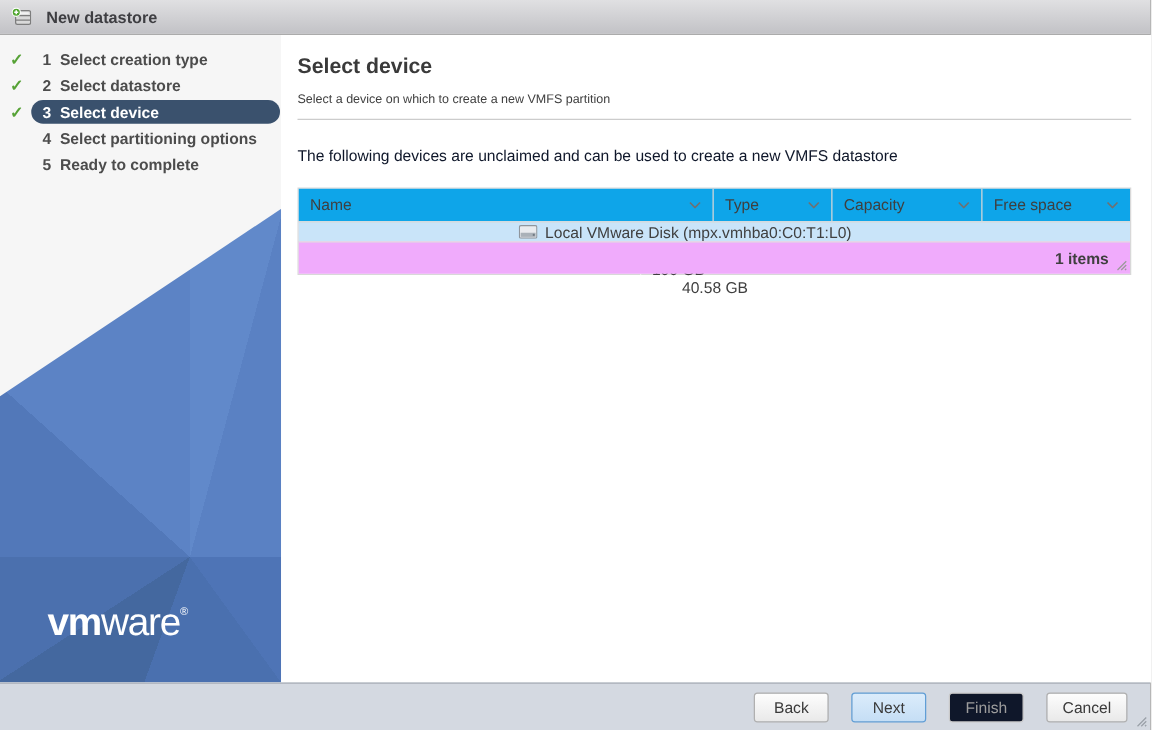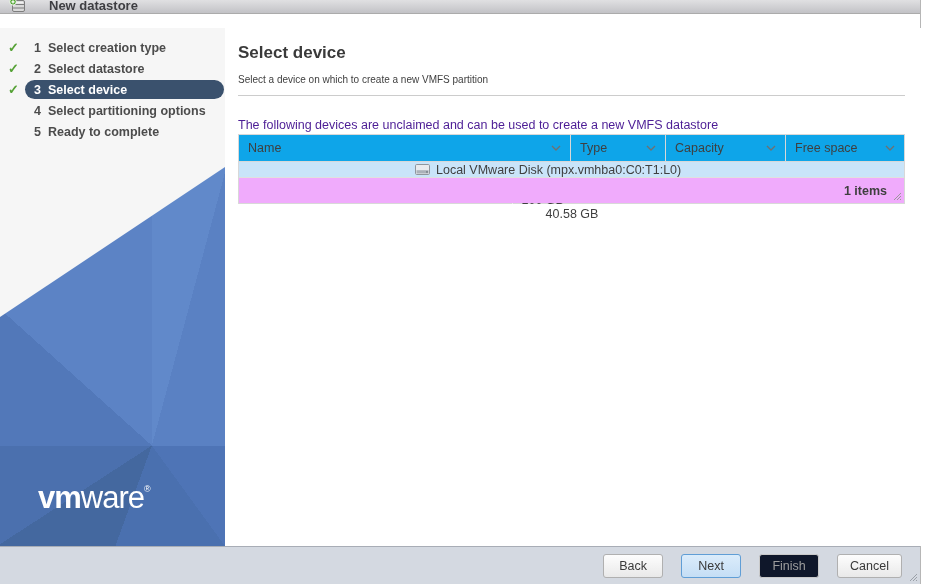--- a/index.html
+++ b/index.html
@@ -2,23 +2,23 @@
 <html><head>
 <meta charset="utf-8">
 <style>
   * { margin:0; padding:0; box-sizing:border-box; }
   html,body { background:#ffffff; }
   body { font-family:"Liberation Sans", sans-serif; width:928px; height:584px; overflow:hidden; }
 
   .dialog { position:relative; width:921px; height:584px; background:#ffffff; border-right:1px solid #b6b6b6; }
 
   
-  .titlebar { position:absolute; top:0; left:0; right:0; height:14px;
+  .titlebar { position:absolute; top:0; left:0; right:0; height:28px;
     background:linear-gradient(#e0e0e2,#c2c2c6); border-bottom:1px solid #ababab;
-    display:flex; align-items:flex-end; padding-left:9px; gap:24px; }
+    display:flex; align-items:center; padding-left:9px; gap:12px; }
   .titlebar .title { font-size:13px; font-weight:bold; color:#3e3e42; }
 
   
   .sidebar { position:absolute; top:28px; left:0; width:225px; height:518px; background:#f6f6f6; overflow:hidden; }
   .steps { position:relative; z-index:3; padding-top:9px; }
   .step { display:flex; align-items:center; height:21px; padding-left:8px;
     font-size:12.5px; font-weight:bold; color:#4c4c4c; cursor:default; }
   .check { width:17px; color:#56a236; font-size:13px; font-weight:bold; flex:none; }
   .step-pill { flex:1; display:flex; align-items:center; gap:7px; height:19px;
     padding-left:9px; border-radius:10px; margin-right:1px; }
@@ -41,21 +41,21 @@
   .logo .bold { font-weight:bold; }
   .logo .light { font-weight:normal; }
   .logo .reg { font-size:9px; vertical-align:16px; letter-spacing:0; }
 
   
   .content { position:absolute; top:28px; left:225px; width:696px; height:518px;
     background:#ffffff; padding:15px 16px 0 13px; }
   .page-title { font-size:17px; font-weight:bold; color:#3a3a3a; margin-bottom:11px; }
   .subtitle { font-size:10px; color:#404040; margin-bottom:10px; }
   .divider { border-top:1px solid #cccccc; margin-bottom:22px; }
-  .instruction { font-size:12.5px; color:#4c1d95; margin-bottom:2px; }
+  .instruction { font-size:12.5px; color:#0f172a; margin-bottom:18px; }
 
   .grid { width:667px; border:1px solid #d8d8d8; font-size:12.5px; color:#3f3f3f; }
   .thead { display:flex; background:#0ea5e9; height:26px; }
   .th { display:flex; align-items:center; justify-content:space-between;
     padding:0 9px; cursor:pointer; }
   .th + .th { border-left:1px solid #d8d8d8; }
   .col-name { width:331px; flex:none; }
   .col-type { width:95px;  flex:none; }
   .col-cap  { width:120px; flex:none; }
   .col-free { flex:1; }

